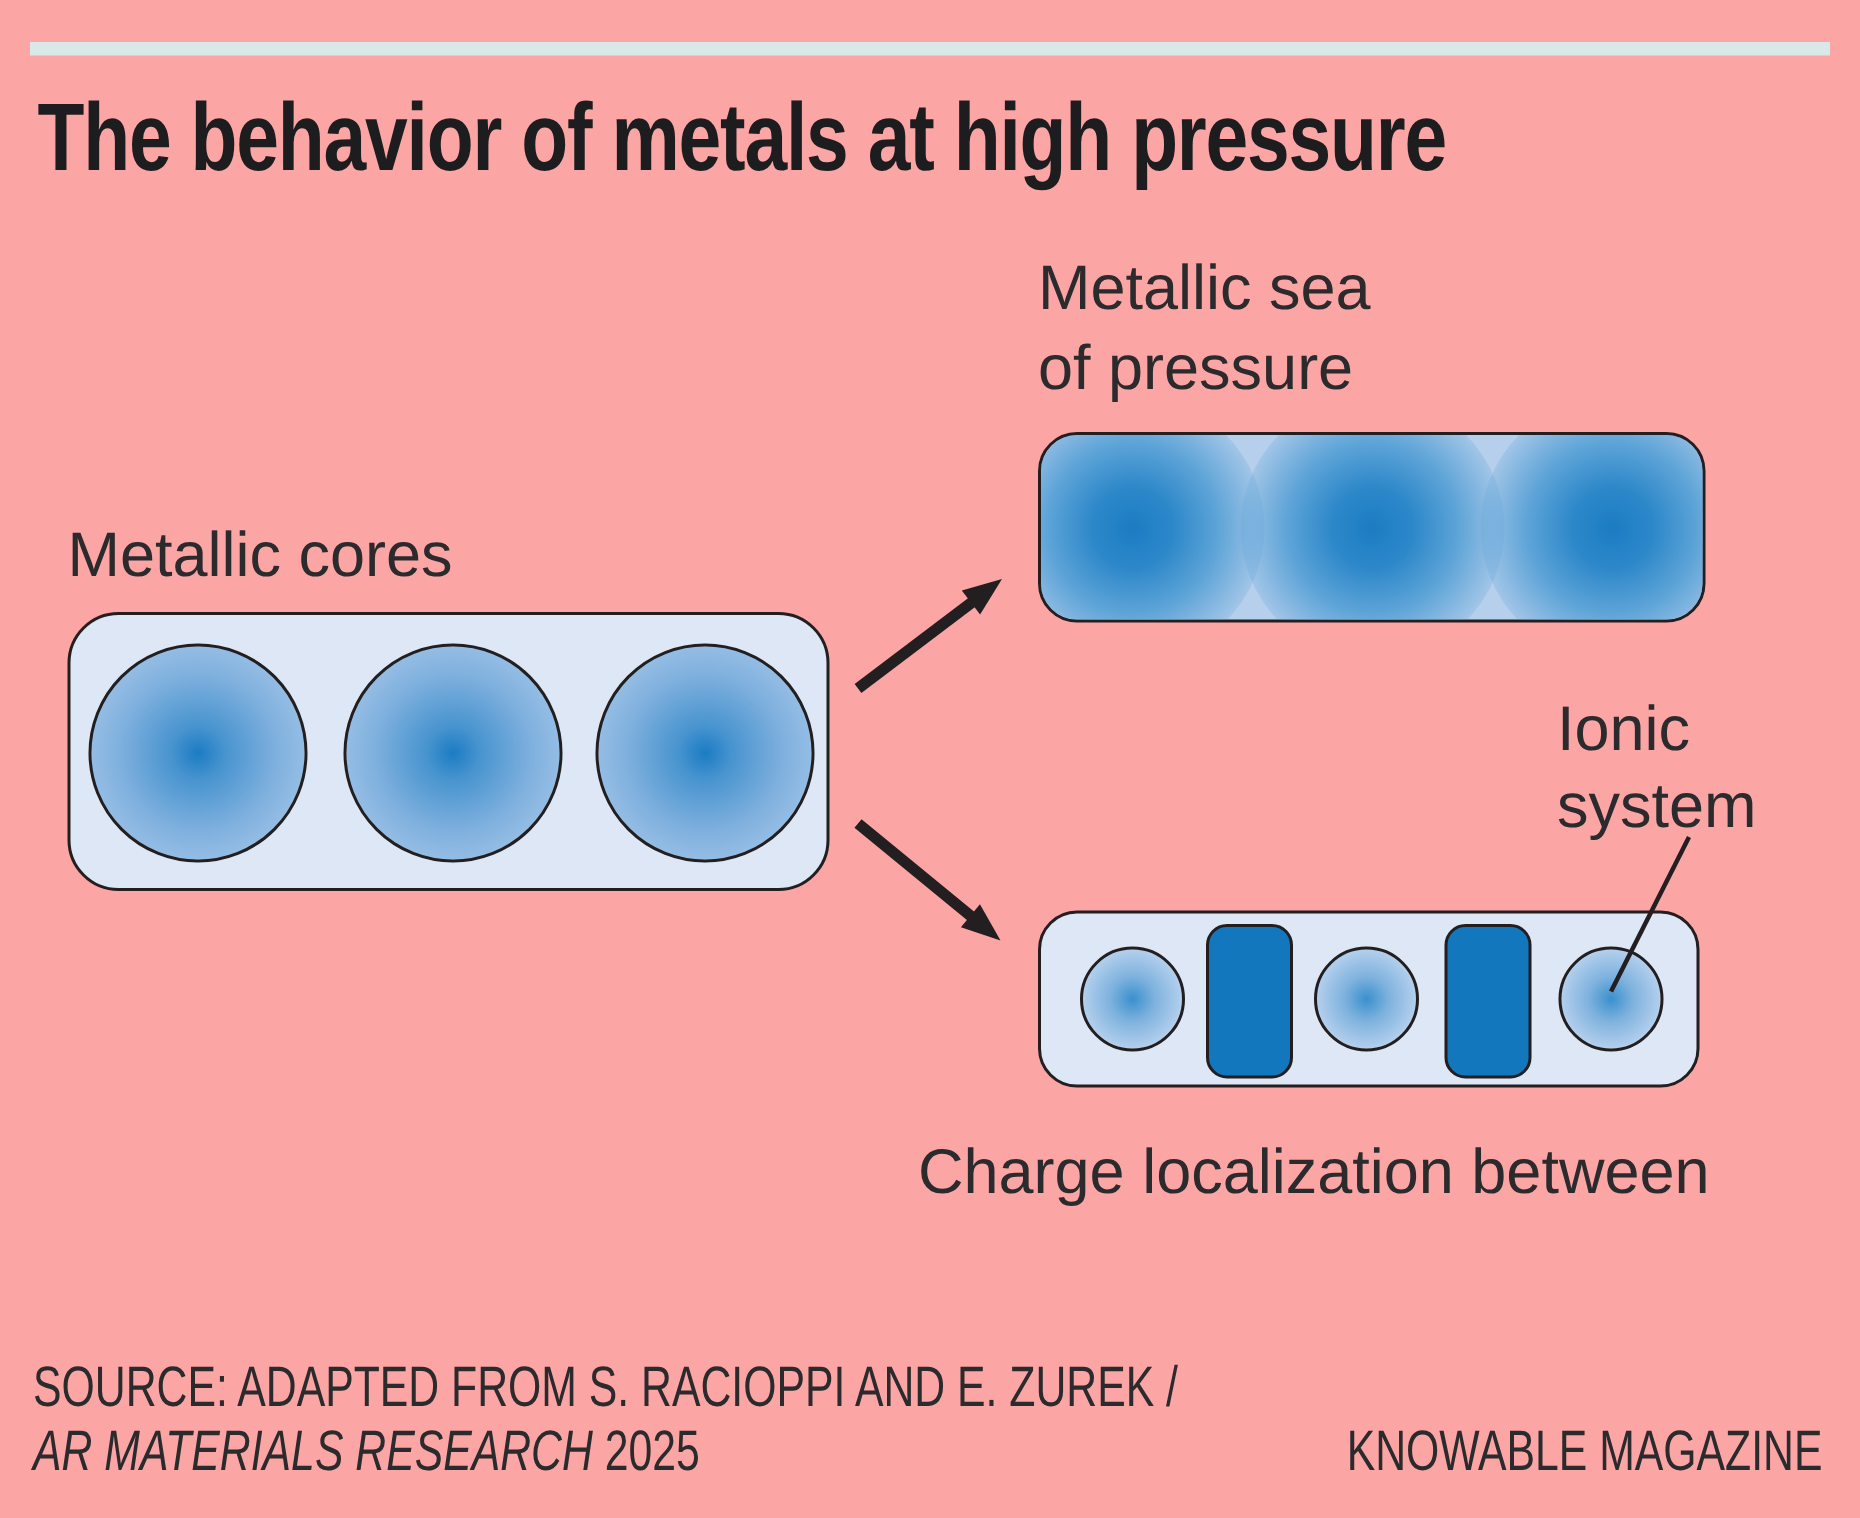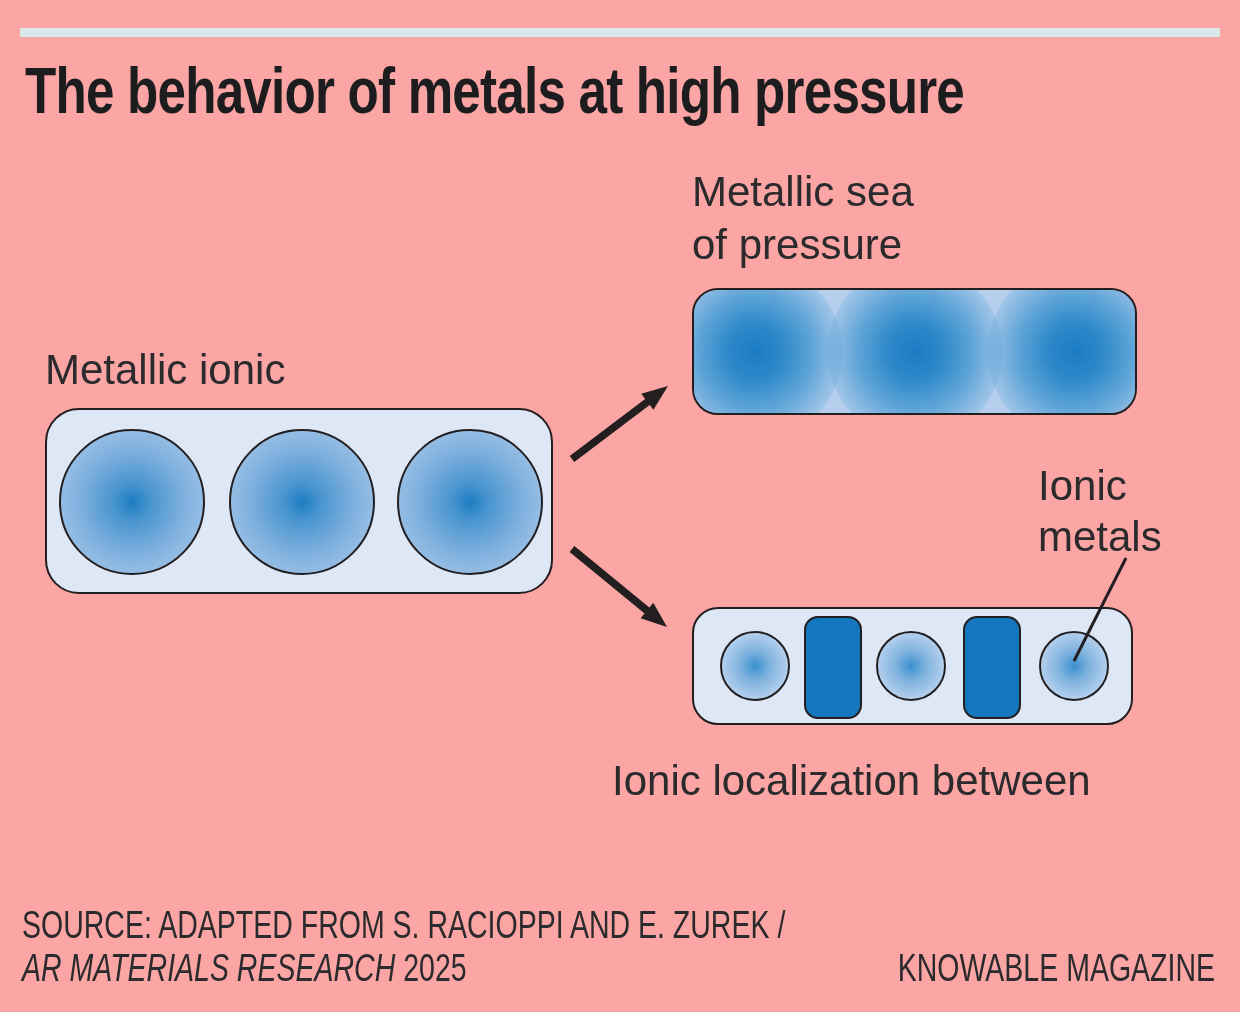--- a/index.html
+++ b/index.html
@@ -154,30 +154,30 @@
   <div class="accent-bar"></div>
 
   <h1 class="title" style="margin:0">The behavior of metals at high pressure</h1>
 
   <div class="label label-sea">
     <span>Metallic sea</span><br>
     <span>of pressure</span>
   </div>
 
   <div class="label label-system">
-    <span>Metallic ionic</span>
+    <span>Metallic cores</span>
   </div>
 
   <div class="label label-ionic">
     <span>Ionic</span><br>
-    <span>metals</span>
+    <span>system</span>
   </div>
 
   <div class="label label-charge">
-    <span>Ionic localization between</span><br>
+    <span>Charge localization between</span><br>
   </div>
 
   <div class="box box-metallic">
     <div class="big-circle c1"></div>
     <div class="big-circle c2"></div>
     <div class="big-circle c3"></div>
   </div>
 
   <div class="box box-sea">
     <div class="sea-blob b1"></div>

